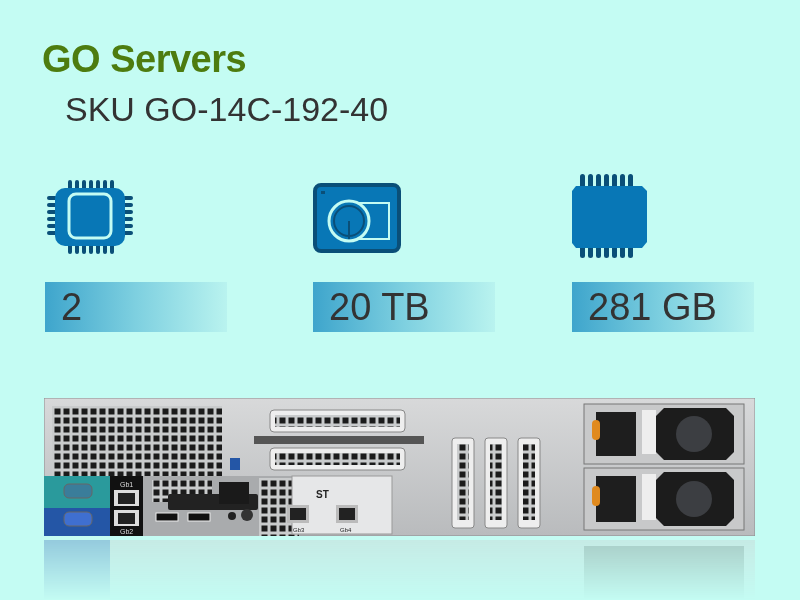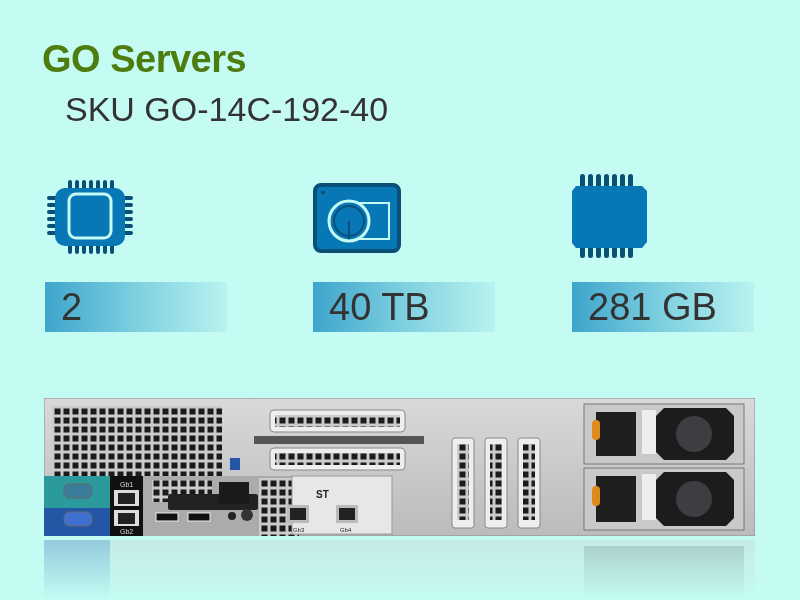--- a/index.html
+++ b/index.html
@@ -79,21 +79,21 @@
       <rect x="50" y="72" width="5" height="14" rx="2.5"></rect>
       <rect x="58" y="72" width="5" height="14" rx="2.5"></rect>
   </g>
   <path d="M6 14 H72 L77 19 V70 L72 76 H6 L2 71 V19 Z" fill="#0877b6"></path>
 </svg>
 
 <div class="spec-bar" style="left:45px;top:282px">
     <span>2</span>
   </div>
 <div class="spec-bar" style="left:313px;top:282px">
-    <span>40 TB</span>
+    <span>20 TB</span>
   </div>
 <div class="spec-bar" style="left:572px;top:282px">
     <span>281 GB</span>
   </div>
 
 <svg class="server" viewBox="0 0 711 138" width="711" height="138">
   <defs>
     <pattern id="vent" width="9" height="9" patternUnits="userSpaceOnUse">
       <rect width="9" height="9" fill="#c9cbcc"></rect>
         <rect x="1.5" y="1.5" width="6" height="6" fill="#1b1b1b"></rect>

